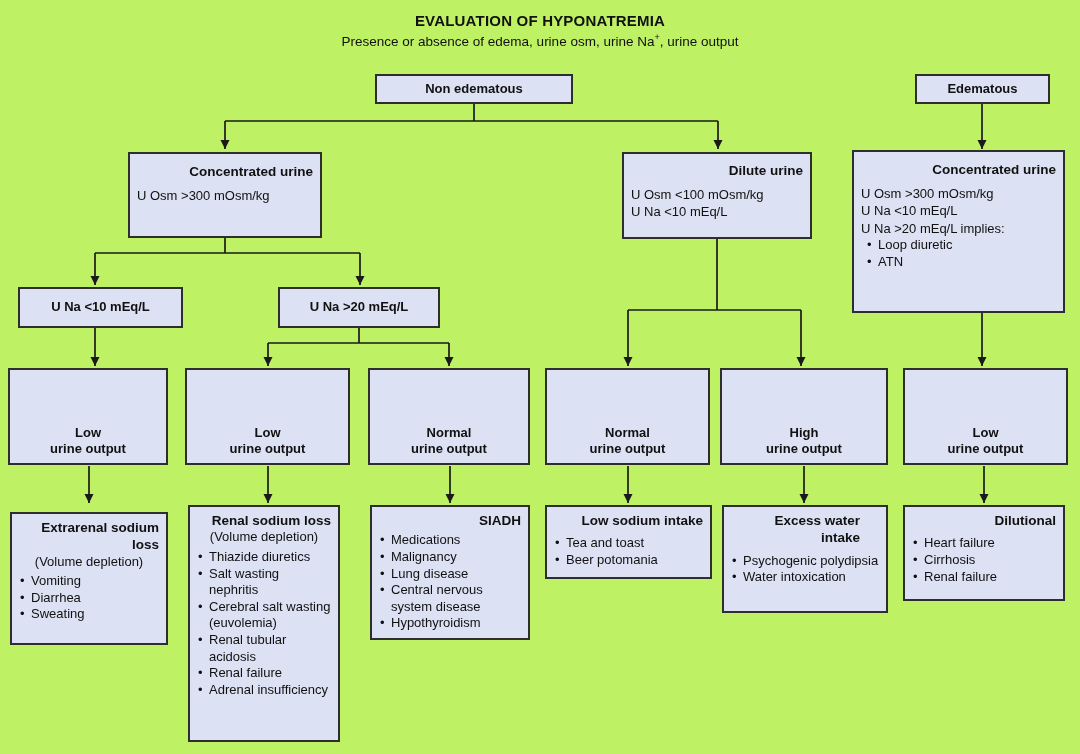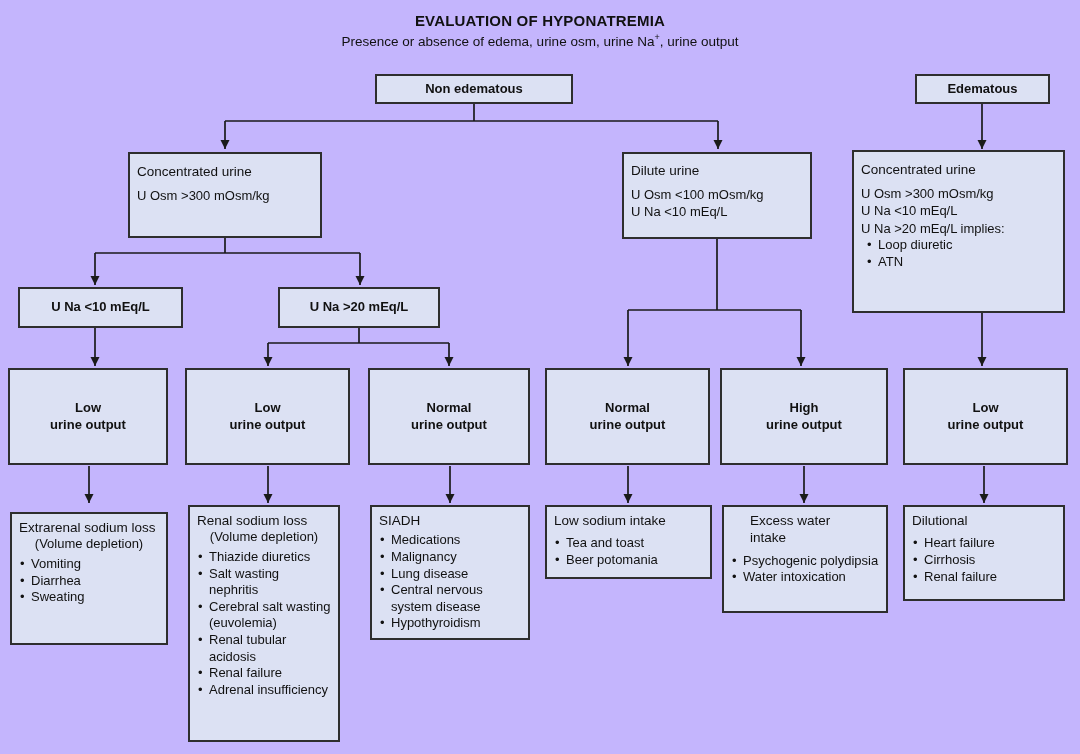--- a/index.html
+++ b/index.html
@@ -1,36 +1,36 @@
 <!DOCTYPE html>
 <html><head>
 <meta charset="utf-8">
 <style>
   html,body{margin:0;padding:0;background:#ffffff;}
   .canvas{
-    position:relative;width:1080px;height:754px;background:#c4b5fd;
+    position:relative;width:1080px;height:754px;background:#bef264;
     font-family:"Liberation Sans",sans-serif;color:#111111;overflow:hidden;
   }
   .page-header{position:absolute;top:12px;left:0;width:100%;text-align:center;}
   .page-title{font-weight:bold;font-size:15px;letter-spacing:.2px;}
   .page-subtitle{font-size:13.5px;margin-top:3px;}
   .page-subtitle sup{font-size:9px;}
   .wires{position:absolute;left:0;top:0;width:1080px;height:754px;}
   .box{
     position:absolute;background:#dce1f3;border:2px solid #2e2e2e;
     box-sizing:border-box;font-size:13px;line-height:1.28;padding:5px 7px;
   }
   .flex-center{display:flex;align-items:center;justify-content:center;text-align:center;}
   .bold{font-weight:bold;}
-  .box-title{font-weight:normal;text-align:left;font-size:13.5px;}
+  .box-title{font-weight:bold;text-align:right;font-size:13.5px;}
   .mb8{margin-bottom:8px;}
   .mb3{margin-bottom:3px;}
   .mt10{margin-top:1px;}
   .centered{text-align:center;}
-  .out-box{display:flex;flex-direction:column;align-items:center;justify-content:center;font-weight:bold;text-align:center;}
+  .out-box{display:flex;flex-direction:column;align-items:center;justify-content:flex-end;font-weight:bold;text-align:center;}
   ul.bul{margin:0;padding:0;list-style:none;}
   ul.bul li{padding-left:12px;position:relative;}
   ul.bul li::before{content:"\2022";position:absolute;left:1px;}
   ul.bul.indent{padding-left:5px;}
 </style>
 </head>
 <body>
 
 <div class="canvas">
 

